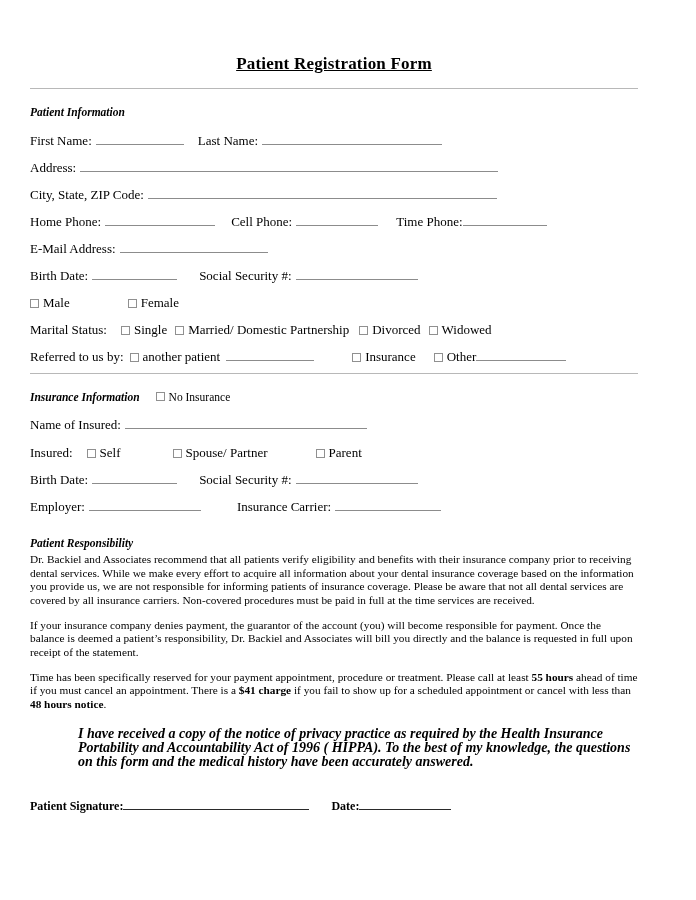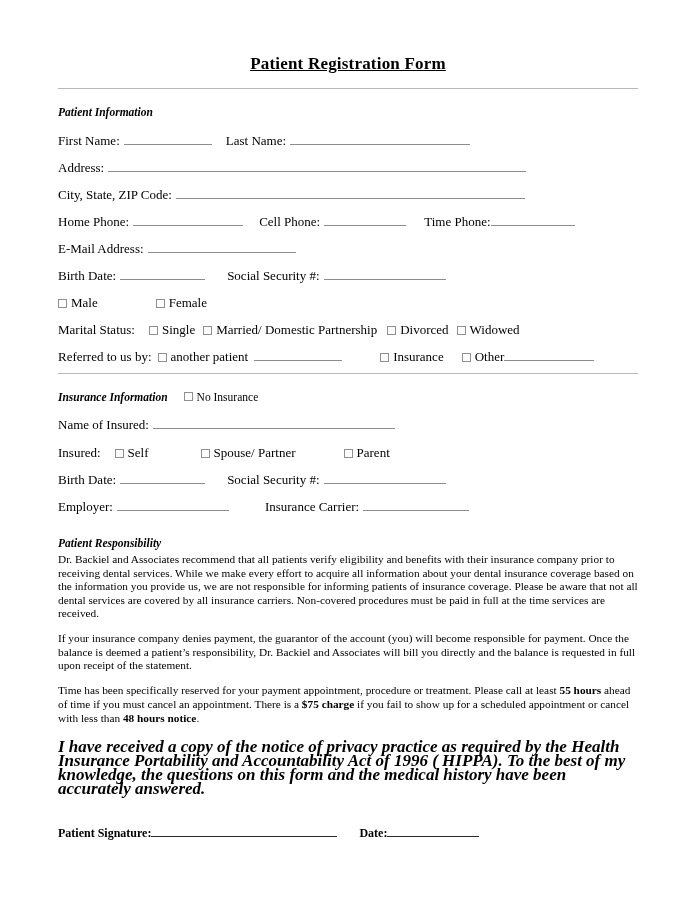--- a/index.html
+++ b/index.html
@@ -12,21 +12,21 @@
     height: 900px;
     font-family: "Liberation Serif", "DejaVu Serif", serif;
     color: #000000;
     overflow: hidden;
   }
   .page {
     position: relative;
     width: 696px;
     height: 762px;
     box-sizing: border-box;
-    padding: 52px 58px 0 58px;
+    padding: 52px 58px 0 30px;
   }
 
   .form-title {
     text-align: center;
     font-size: 17px;
     font-weight: bold;
     text-decoration: underline;
     letter-spacing: 0.2px;
     margin: 0 0 0 0;
     line-height: 24px;
@@ -82,25 +82,26 @@
   .para {
     font-size: 11.3px;
     line-height: 13.6px;
     margin-top: 11px;
     text-align: left;
   }
   .para.tight { margin-top: 2px; }
   .para b { font-weight: bold; }
 
   .attest {
-    font-size: 17px;
+    font-size: 14px;
     line-height: 14px;
     font-weight: bold;
     font-style: italic;
     margin-top: 15px;
+    margin-left: 48px;
   }
 
   .sign-row {
     font-size: 12px;
     font-weight: bold;
     margin-top: 28px;
     white-space: nowrap;
   }
   .sign-blank {
     display: inline-block;
@@ -178,21 +179,21 @@
     <span class="lbl">Employer:</span><span class="blank" style="width:112px"></span><span class="gap" style="width:36px"></span><span class="lbl">Insurance Carrier:</span><span class="blank" style="width:106px"></span>
   </div>
 
 
   <div class="section-head" style="margin-top:22px">Patient Responsibility</div>
 
   <p class="para tight">Dr. Backiel and Associates recommend that all patients verify eligibility and benefits with their insurance company prior to receiving dental services. While we make every effort to acquire all information about your dental insurance coverage based on the information you provide us, we are not responsible for informing patients of insurance coverage. Please be aware that not all dental services are covered by all insurance carriers. Non-covered procedures must be paid in full at the time services are received.</p>
 
   <p class="para">If your insurance company denies payment, the guarantor of the account (you) will become responsible for payment. Once the balance is deemed a patient’s responsibility, Dr. Backiel and Associates will bill you directly and the balance is requested in full upon receipt of the statement.</p>
 
-  <p class="para"><span>Time has been specifically reserved for your payment appointment, procedure or treatment. Please call at least </span><b>55 hours</b><span> ahead of time if you must cancel an appointment. There is a </span><b>$75 charge</b><span> if you fail to show up for a scheduled appointment or cancel with less than </span><b>48 hours notice</b><span>.</span></p>
+  <p class="para"><span>Time has been specifically reserved for your payment appointment, procedure or treatment. Please call at least </span><b>55 hours</b><span> ahead of time if you must cancel an appointment. There is a </span><b>$41 charge</b><span> if you fail to show up for a scheduled appointment or cancel with less than </span><b>48 hours notice</b><span>.</span></p>
 
   <p class="attest">I have received a copy of the notice of privacy practice as required by the Health Insurance Portability and Accountability Act of 1996 ( HIPPA). To the best of my knowledge, the questions on this form and the medical history have been accurately answered.</p>
 
   <div class="sign-row">
     <span>Patient Signature:</span><span class="sign-blank" style="width:186px"></span><span class="gap" style="width:22px"></span><span>Date:</span><span class="sign-blank" style="width:92px"></span>
   </div>
 
 </div>
 
 </body></html>

